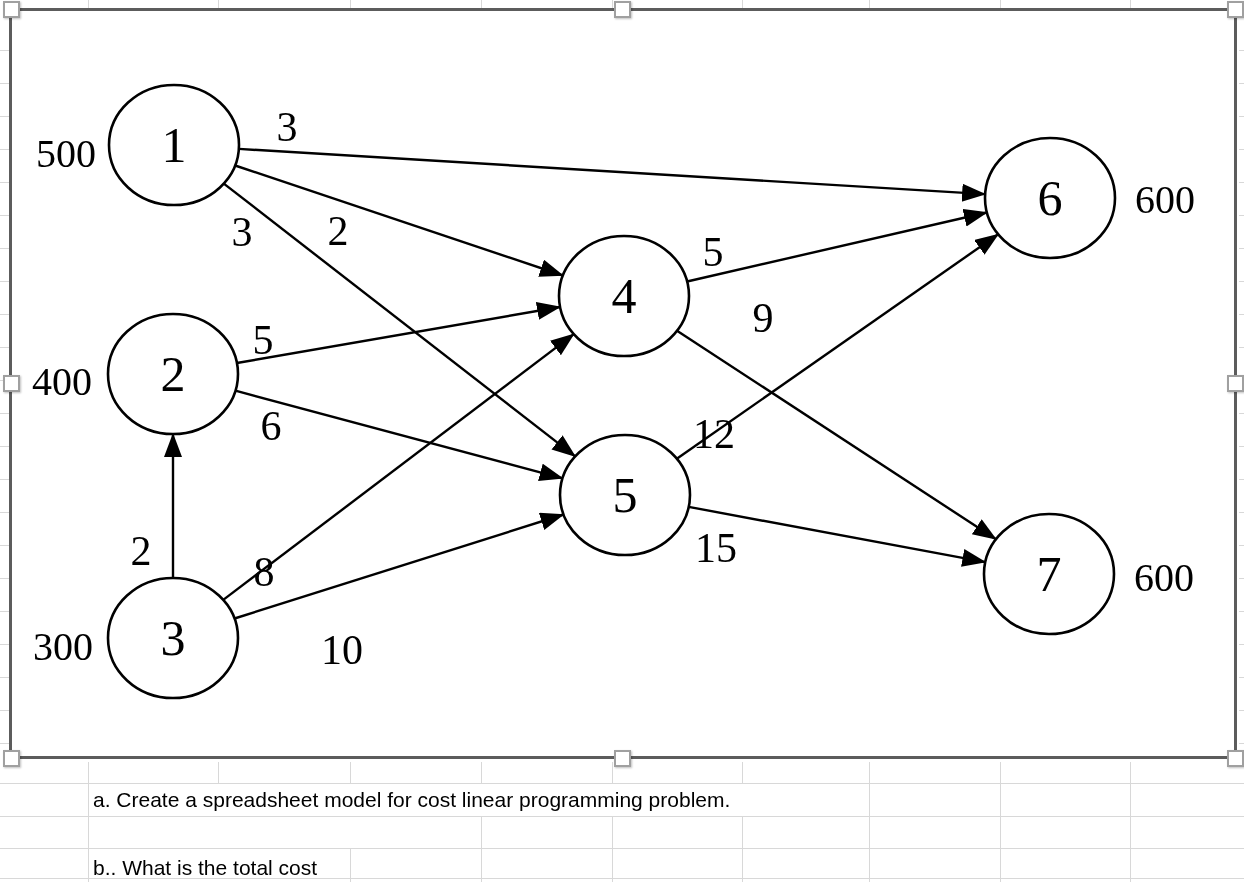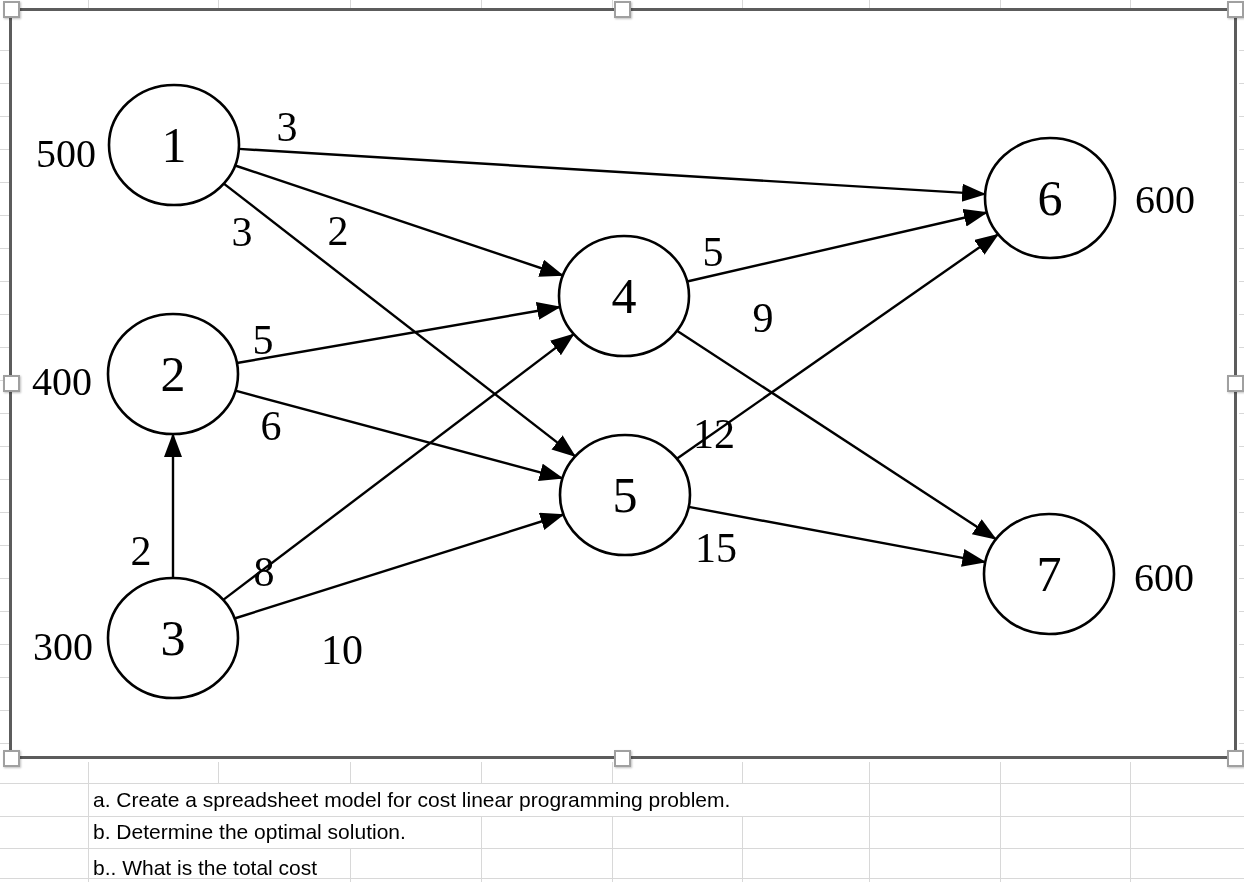--- a/index.html
+++ b/index.html
@@ -181,20 +181,17 @@
 <div class="handle" style="left:1227px;top:1px;"></div>
 <div class="handle" style="left:3px;top:375px;"></div>
 <div class="handle" style="left:1227px;top:375px;"></div>
 <div class="handle" style="left:3px;top:750px;"></div>
 <div class="handle" style="left:614px;top:750px;"></div>
 <div class="handle" style="left:1227px;top:750px;"></div>
 
 <div class="note-row" style="top:783px;">
   <span>a. Create a spreadsheet model for cost linear programming problem.</span>
 </div>
-<div class="note-row" style="top:816px;height:32px;">
-  <span>b. Determine the optimal solution.</span>
-</div>
 <div class="note-row" style="top:848px;height:40px;">
   <span>b.. What is the total cost</span>
 </div>
 
 </div>
 
 </body></html>

